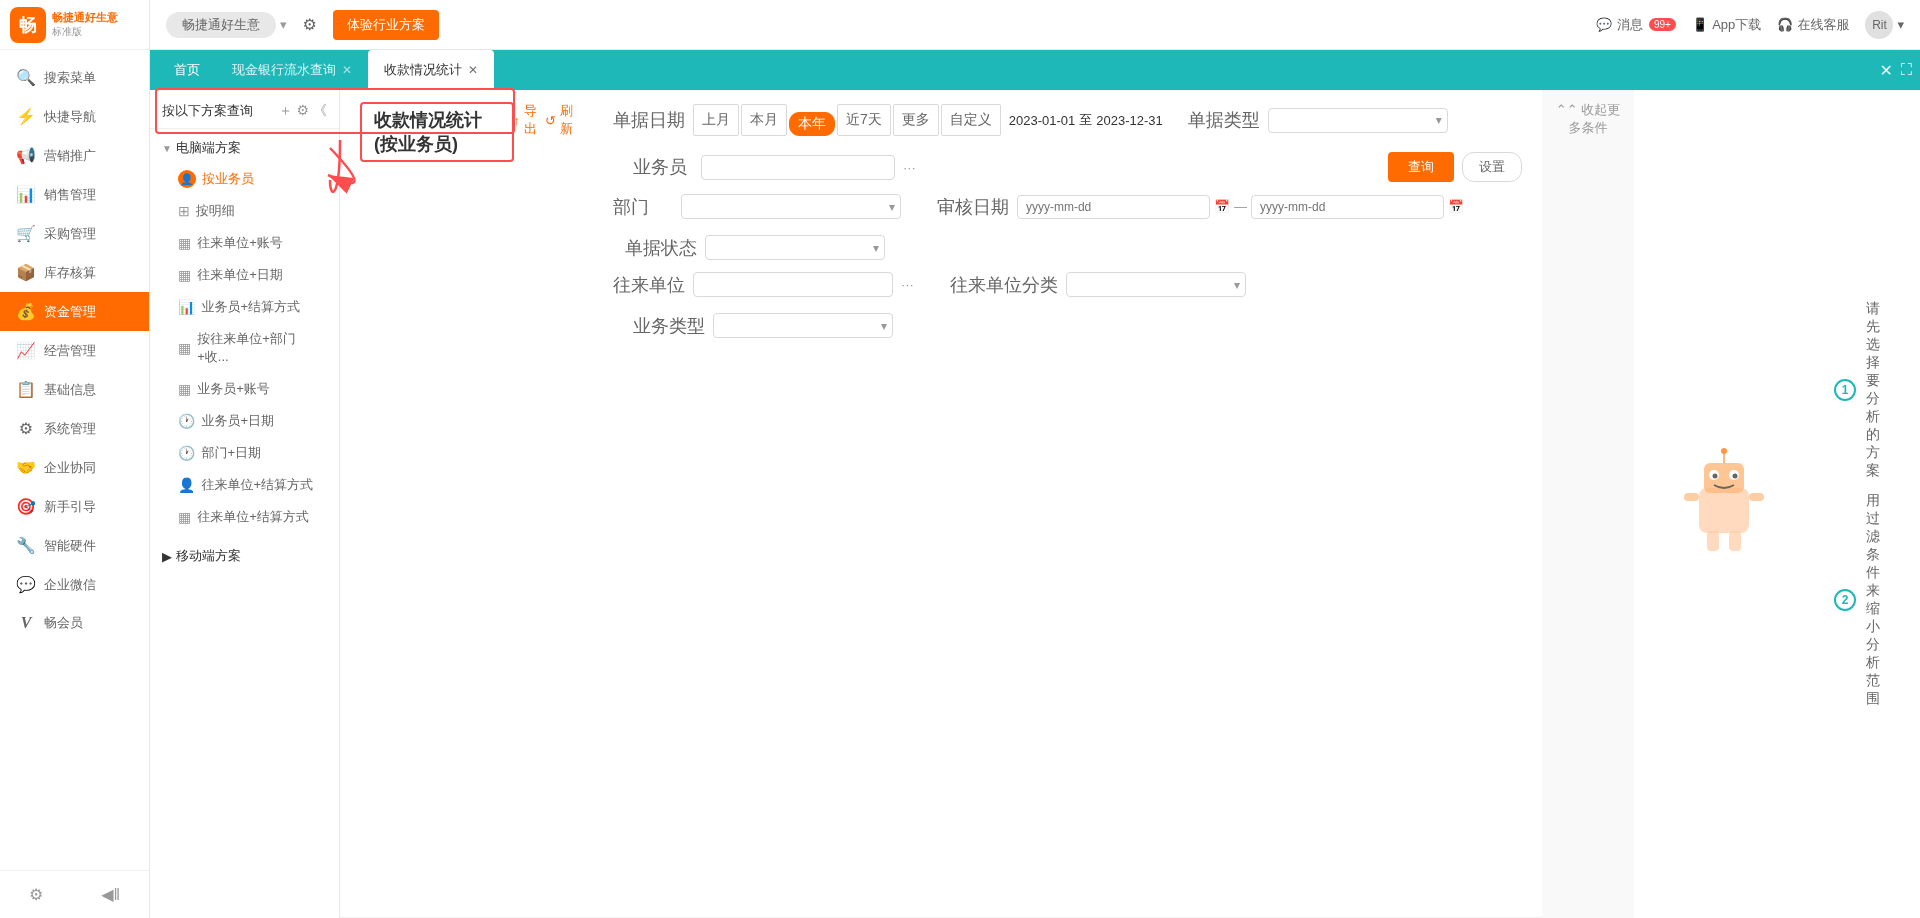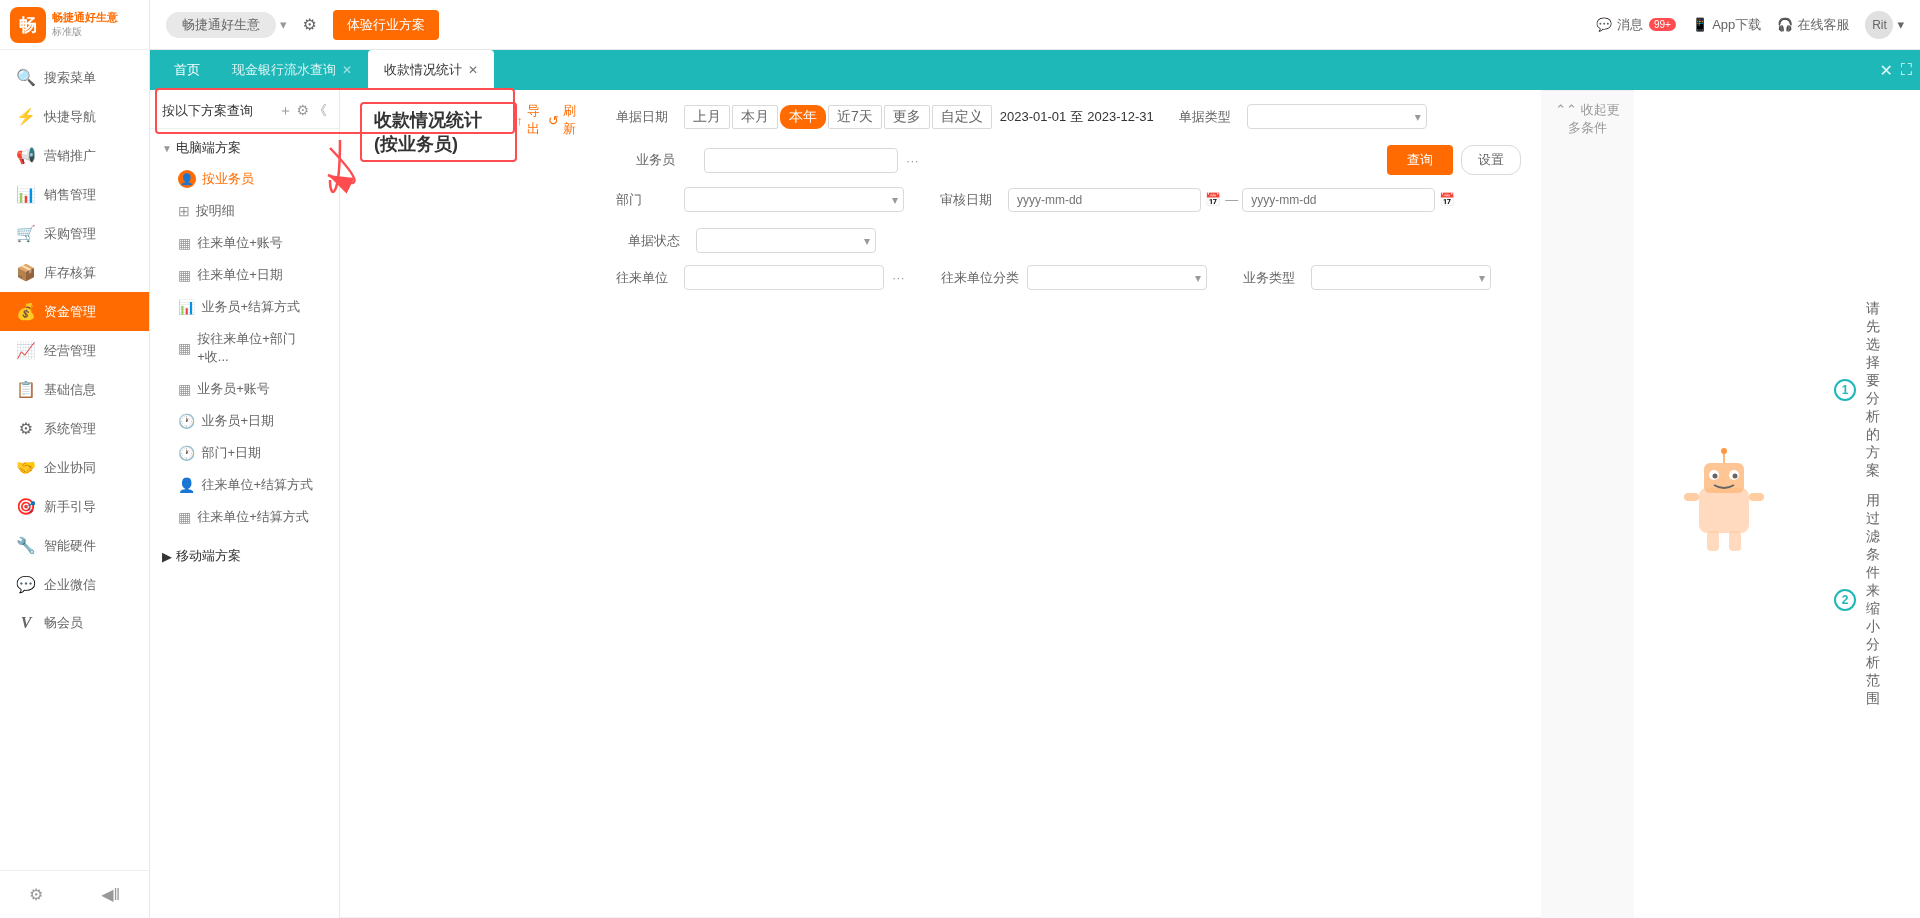--- a/index.html
+++ b/index.html
@@ -61,24 +61,24 @@
     .page-title { font-size: 18px; font-weight: bold; color: #333; }
     .page-actions { margin-left: auto; display: flex; gap: 8px; align-items: center; padding-bottom: 12px; }
     .btn-export { color: #ff6b00; border: none; background: none; cursor: pointer; font-size: 13px; display: flex; align-items: center; gap: 4px; }
     .btn-refresh { color: #ff6b00; border: none; background: none; cursor: pointer; font-size: 13px; display: flex; align-items: center; gap: 4px; }
 
     
     .filter-area { background: #fff; padding: 14px 20px; border-bottom: 1px solid #f0f0f0; }
     .filter-row { display: flex; align-items: center; gap: 16px; margin-bottom: 12px; flex-wrap: wrap; }
     .filter-row:last-child { margin-bottom: 0; }
     .filter-item { display: flex; align-items: center; gap: 8px; }
-    .filter-label { color: #666; font-size: 13px; white-space: nowrap; min-width: 60px; }
+    .filter-label { color: #666; font-size: 18px; white-space: nowrap; min-width: 60px; }
     .date-shortcuts { display: flex; gap: 2px; }
     .date-btn { padding: 2px 8px; border: 1px solid #d9d9d9; background: #fff; cursor: pointer; font-size: 14px; color: #666; border-radius: 2px; }
-    .date-btn.active { background: #ff6b00; color: #fff; border-color: #ff6b00; border-radius: 10px; }
+    .date-btn.active { background: #ff6b00; color: #fff; border-color: #ff6b00; border-radius: 10px; margin-top: 8px; }
     .date-range { display: flex; align-items: center; gap: 4px; font-size: 13px; color: #333; }
     .filter-select { border: 1px solid #d9d9d9; border-radius: 4px; padding: 4px 24px 4px 8px; font-size: 13px; color: #333; background: #fff; cursor: pointer; appearance: none; min-width: 180px; position: relative; }
     .select-wrapper { position: relative; display: inline-flex; align-items: center; }
     .select-wrapper::after { content: '▾'; position: absolute; right: 6px; color: #999; font-size: 12px; pointer-events: none; }
     .filter-input { border: 1px solid #d9d9d9; border-radius: 4px; padding: 4px 8px; font-size: 13px; color: #999; min-width: 140px; }
     .filter-input::placeholder { color: #bbb; }
     .date-input-group { display: flex; align-items: center; gap: 4px; }
     .date-input { border: 1px solid #d9d9d9; border-radius: 4px; padding: 4px 28px 4px 8px; font-size: 12px; color: #bbb; min-width: 110px; position: relative; }
     .date-separator { color: #999; }
     .btn-query { background: #ff6b00; color: #fff; border: none; border-radius: 4px; padding: 6px 20px; cursor: pointer; font-size: 13px; }

